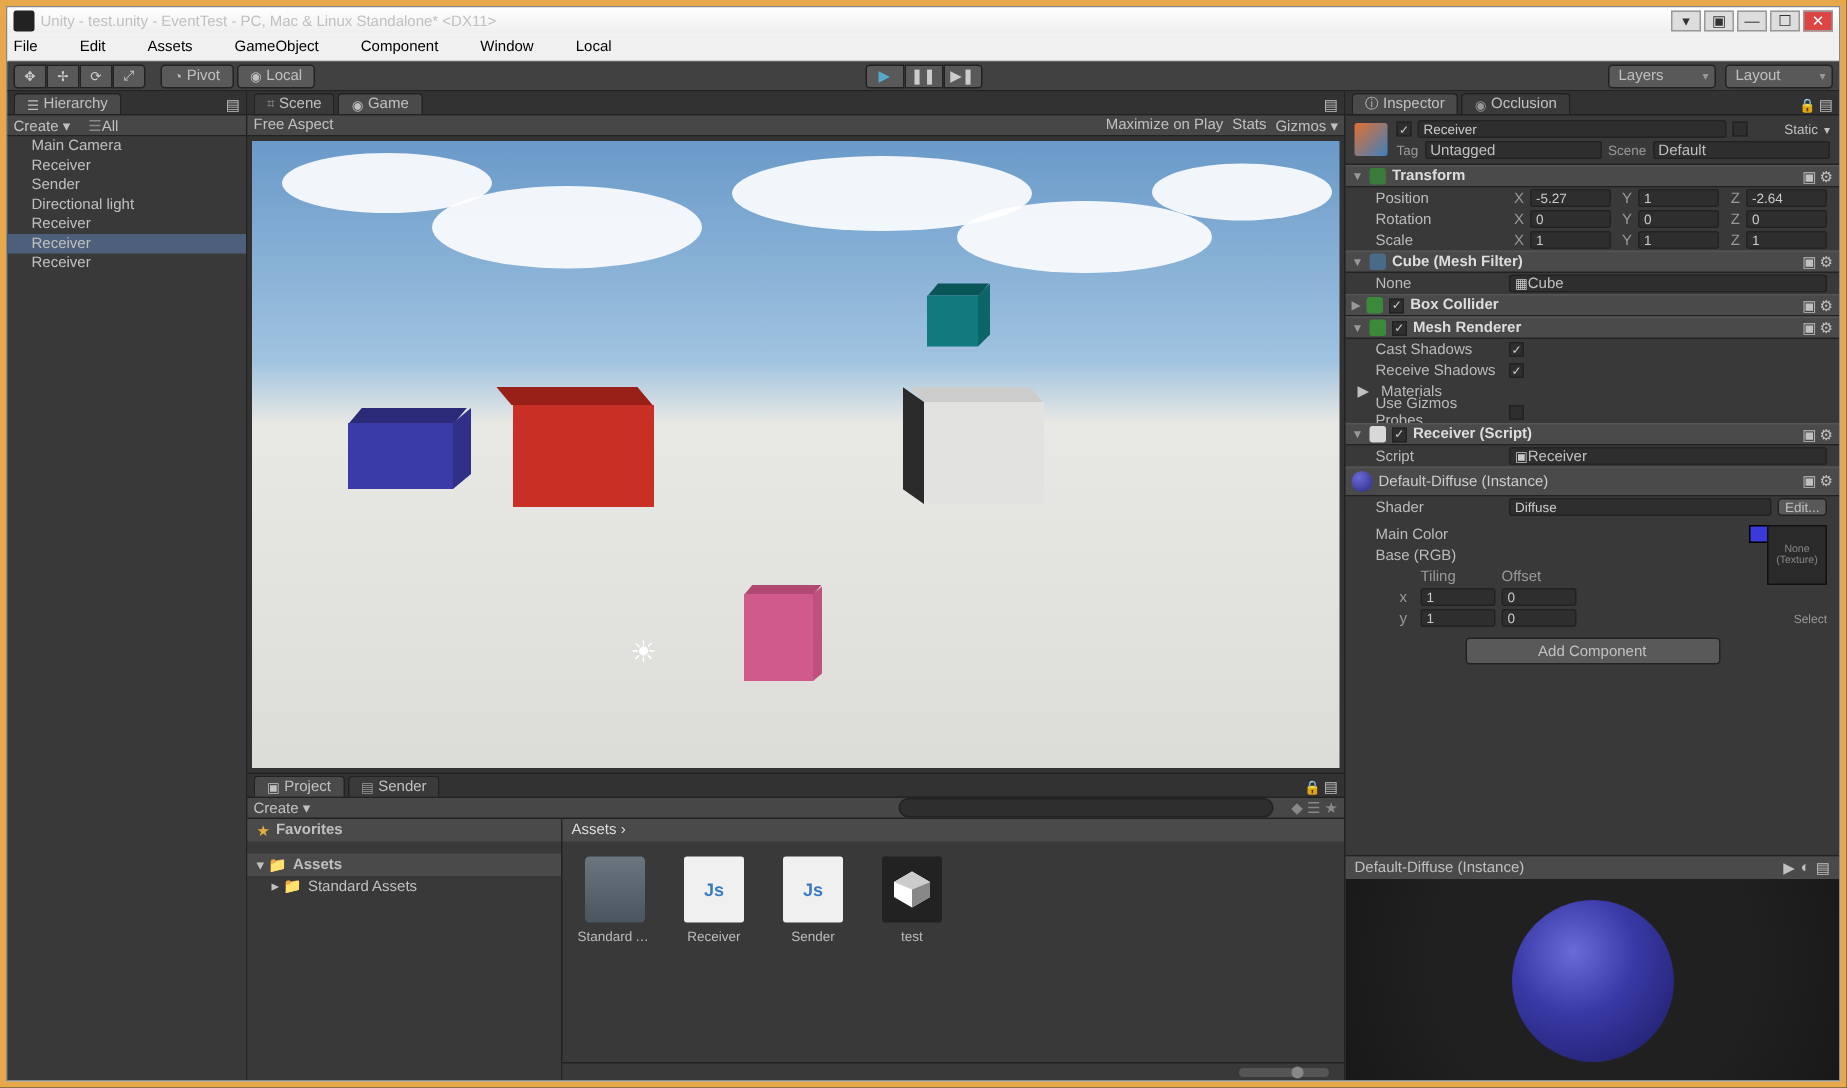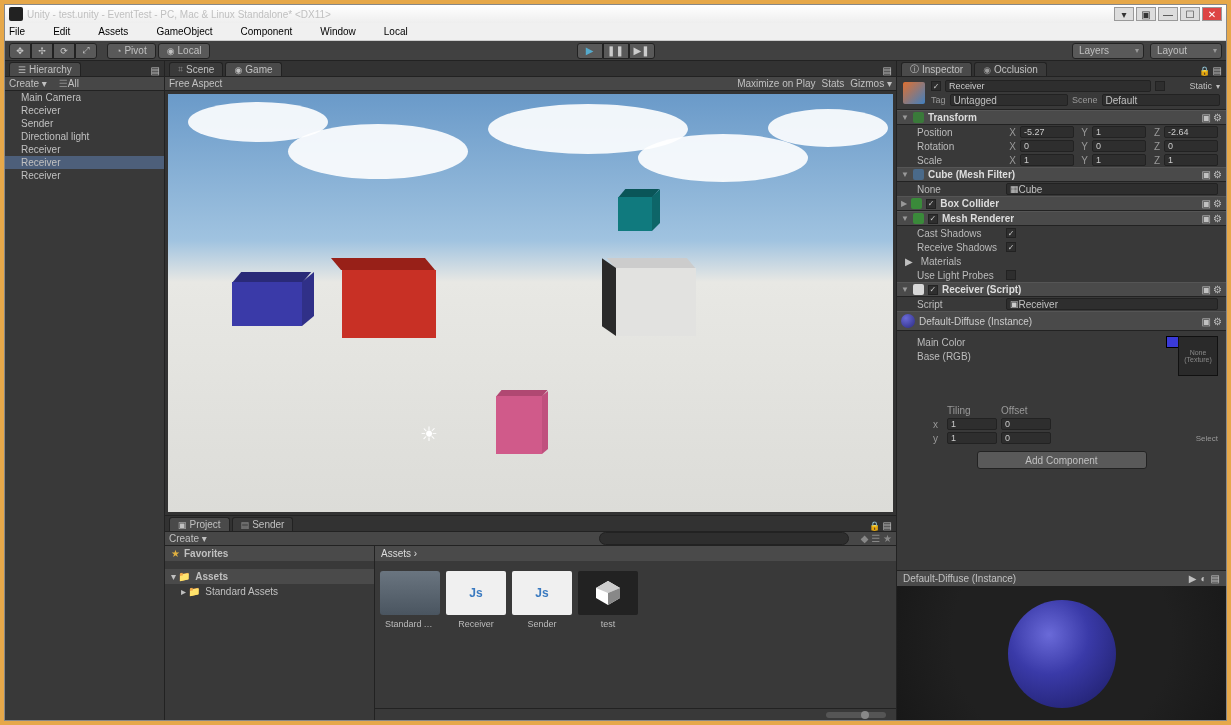--- a/index.html
+++ b/index.html
@@ -61,21 +61,21 @@
 .bottom { height:205px; display:flex; border-top:1px solid #222;}
 .bottom-left { flex:1; display:flex; flex-direction:column;}
 .proj-body { flex:1; display:flex; background:#393939;}
 .proj-tree { width:210px; background:#393939; border-right:1px solid #222;}
 .proj-tree .hdr { height:15px; background:#4a4a4a; display:flex; align-items:center; padding:0 6px; gap:4px; font-size:10px; color:#ddd;}
 .proj-tree .item { height:14px; padding:0 6px 0 16px; display:flex; align-items:center; gap:4px; font-size:10px; cursor:pointer;}
 .proj-assets { flex:1; display:flex; flex-direction:column;}
 .proj-assets .hdr { height:15px; background:#4a4a4a; display:flex; align-items:center; padding:0 6px; font-size:10px; color:#ddd;}
 .asset-grid { flex:1; display:flex; padding:10px; gap:16px; align-items:flex-start;}
 .asset { width:50px; display:flex; flex-direction:column; align-items:center; gap:4px; cursor:pointer;}
-.asset .ic { width:60px; height:44px; background:#5a6570; border-radius:2px; display:flex; align-items:center; justify-content:center; font-size:14px; color:#fff;}
+.asset .ic { width:40px; height:44px; background:#5a6570; border-radius:2px; display:flex; align-items:center; justify-content:center; font-size:14px; color:#fff;}
 .asset .ic.folder { background:linear-gradient(#6a7580,#4a5560); border-radius:3px;}
 .asset .ic.js { background:#f0f0f0; color:#3a7ac0; font-weight:bold; font-size:12px;}
 .asset .ic.unity { background:#222; }
 .asset .nm { font-size:9px; color:#bbb; text-align:center; white-space:nowrap; overflow:hidden; text-overflow:ellipsis; width:100%;}
 .lock-icon{font-size:9px;color:#888;}
 .searchbox{flex:1;max-width:250px;height:13px;background:#2e2e2e;border:1px solid #222;border-radius:7px;margin-left:auto;}
 .color-swatch{width:40px;height:12px;background:#3a3ad8;border:1px solid #000;cursor:pointer;}
 </style>
 </head>
 <body>
@@ -391,21 +391,21 @@
             </div>
           <div class="comp-row">
               <span class="lbl">Receive Shadows</span>
               <div class="chk">✓</div>
             </div>
           <div class="comp-row">
               <span class="arrow" style="margin-left:-12px;margin-right:4px;">▶</span>
               <span class="lbl">Materials</span>
             </div>
           <div class="comp-row">
-              <span class="lbl">Use Light Probes</span>
+              <span class="lbl">Use Gizmos Probes</span>
               <div class="chk"></div>
             </div>
 
           <div class="comp-hdr">
               <span class="arrow">▼</span>
               <div class="cicon" style="background:#d8d8d8;"></div>
               <div class="chk">✓</div>
               <b>Receiver (Script)</b>
               <div class="rb">
                 <span>▣</span>
@@ -418,34 +418,39 @@
             </div>
 
           <div class="comp-hdr" style="height:20px;">
               <div style="width:14px;height:14px;border-radius:50%;background:radial-gradient(circle at 35% 30%,#6a6ad8,#2a2a80);"></div>
               <span style="color:#ccc;">Default-Diffuse (Instance)</span>
               <div class="rb">
                 <span>▣</span>
                 <span>⚙</span>
               </div>
             </div>
+          <div class="comp-row">
+              <span class="lbl">Shader</span>
+              <div class="field">Diffuse</div>
+              <div class="pill" style="height:12px;padding:0 4px;font-size:9px;">Edit...</div>
+            </div>
           <div style="height:4px;"></div>
           <div class="comp-row">
               <span class="lbl">Main Color</span>
               <div style="flex:1;"></div>
               <div class="color-swatch"></div>
               <span>✎</span>
             </div>
           <div class="comp-row">
               <span class="lbl">Base (RGB)</span>
               <div style="flex:1;"></div>
             <div style="width:40px;height:40px;background:#2a2a2a;border:1px solid #111;font-size:7px;color:#888;display:flex;align-items:center;justify-content:center;text-align:center;position:absolute;right:8px;">None
 (Texture)</div>
           </div>
-          <div class="comp-row" style="padding-left:36px;margin-top:40px;">
+          <div class="comp-row" style="padding-left:36px;">
               <span style="width:10px;"></span>
               <span style="width:50px;color:#999;">Tiling</span>
               <span style="width:60px;color:#999;">Offset</span>
             </div>
           <div class="comp-row" style="padding-left:36px;">
               <span style="width:10px;color:#999;">x</span>
               <div class="field" style="max-width:50px;">1</div>
               <div class="field" style="max-width:50px;">0</div>
             </div>
           <div class="comp-row" style="padding-left:36px;">

